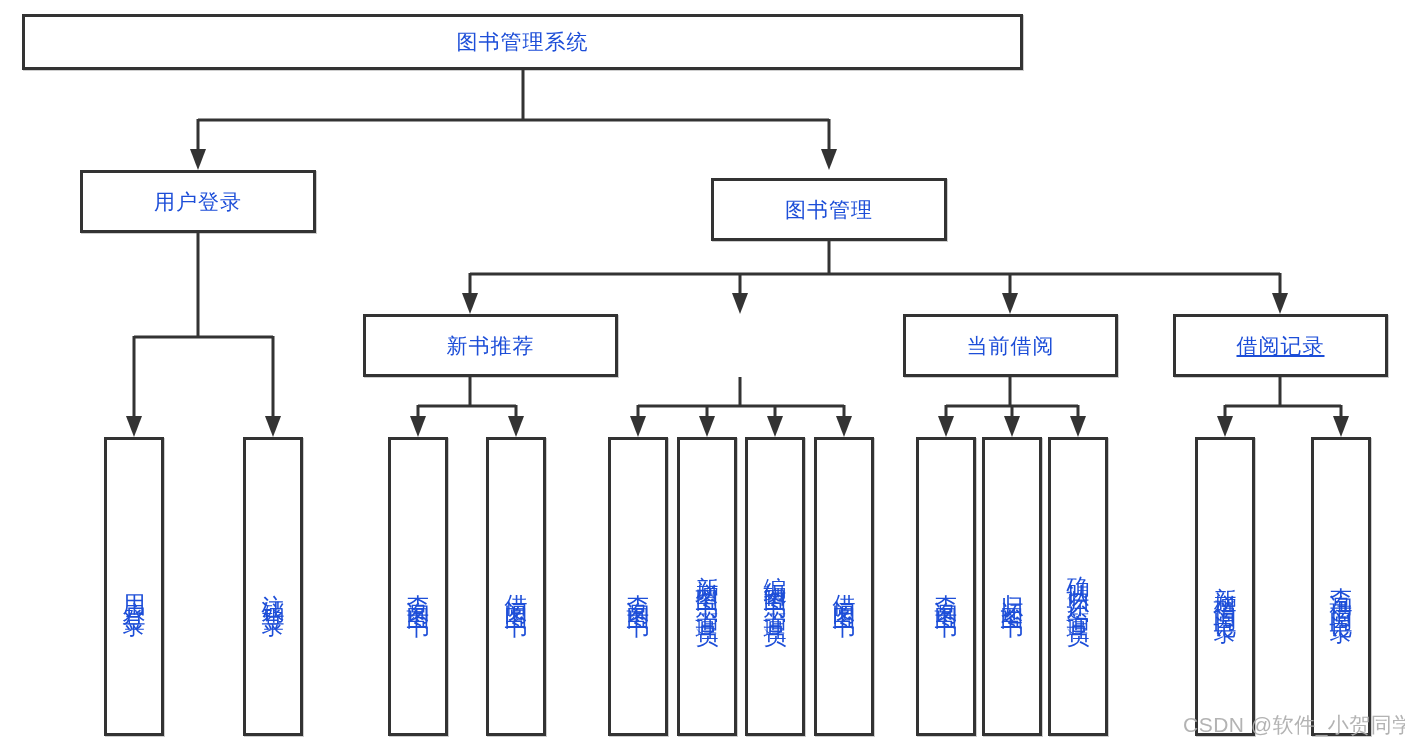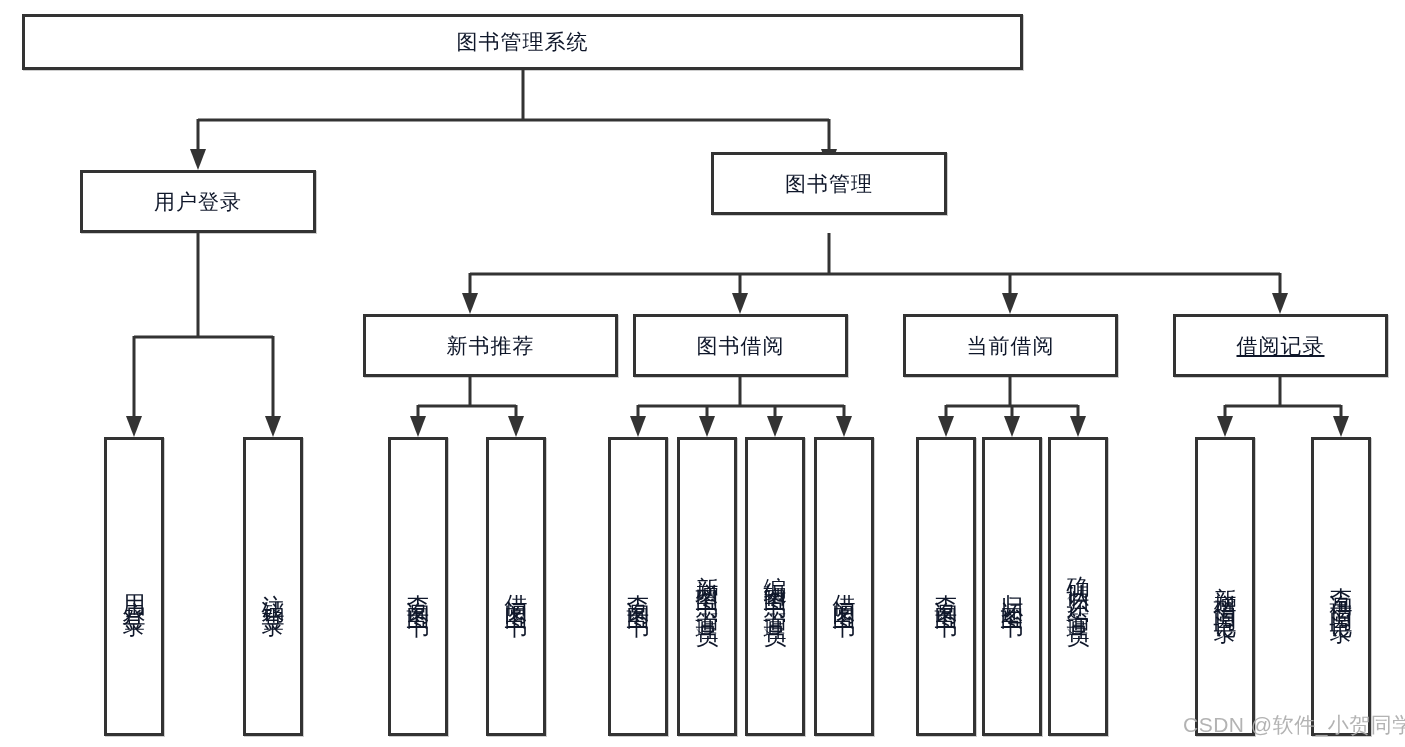--- a/index.html
+++ b/index.html
@@ -18,21 +18,21 @@
     z-index: 1;
   }
   .box {
     position: absolute;
     box-sizing: border-box;
     border: 3px solid #333333;
     background: #ffffff;
     display: flex;
     align-items: center;
     justify-content: center;
-    color: #0f172a;
+    color: #1d4ed8;
     z-index: 2;
     box-shadow: 1px 1px 0 rgba(60,60,60,0.25);
   }
   .hbox { font-size: 21px; letter-spacing: 1px; }
   .vbox .vtext {
     writing-mode: vertical-rl;
     text-orientation: mixed;
     font-size: 23px;
     letter-spacing: 7px;
     line-height: 1;
@@ -86,29 +86,26 @@
     </g>
   </svg>
 
   <div class="box hbox" style="left:22px; top:14px; width:1001px; height:56px;">
     <span>图书管理系统</span>
   </div>
 
   <div class="box hbox" style="left:80px; top:170px; width:236px; height:63px;">
     <span>用户登录</span>
   </div>
-  <div class="box hbox" style="left:711px; top:152px; width:236px; height:63px;">
+  <div class="box hbox" style="left:711px; top:178px; width:236px; height:63px;">
     <span>图书管理</span>
   </div>
 
   <div class="box hbox" style="left:363px; top:314px; width:255px; height:63px;">
     <span>新书推荐</span>
-  </div>
-  <div class="box hbox" style="left:633px; top:314px; width:215px; height:63px;">
-    <span>图书借阅</span>
   </div>
   <div class="box hbox" style="left:903px; top:314px; width:215px; height:63px;">
     <span>当前借阅</span>
   </div>
   <div class="box hbox" style="left:1173px; top:314px; width:215px; height:63px;text-decoration:underline;">
     <span>借阅记录</span>
   </div>
 
   <div class="box vbox" style="left:104px; top:437px; width:60px; height:299px;">
     <span class="vtext">用户登录</span>

